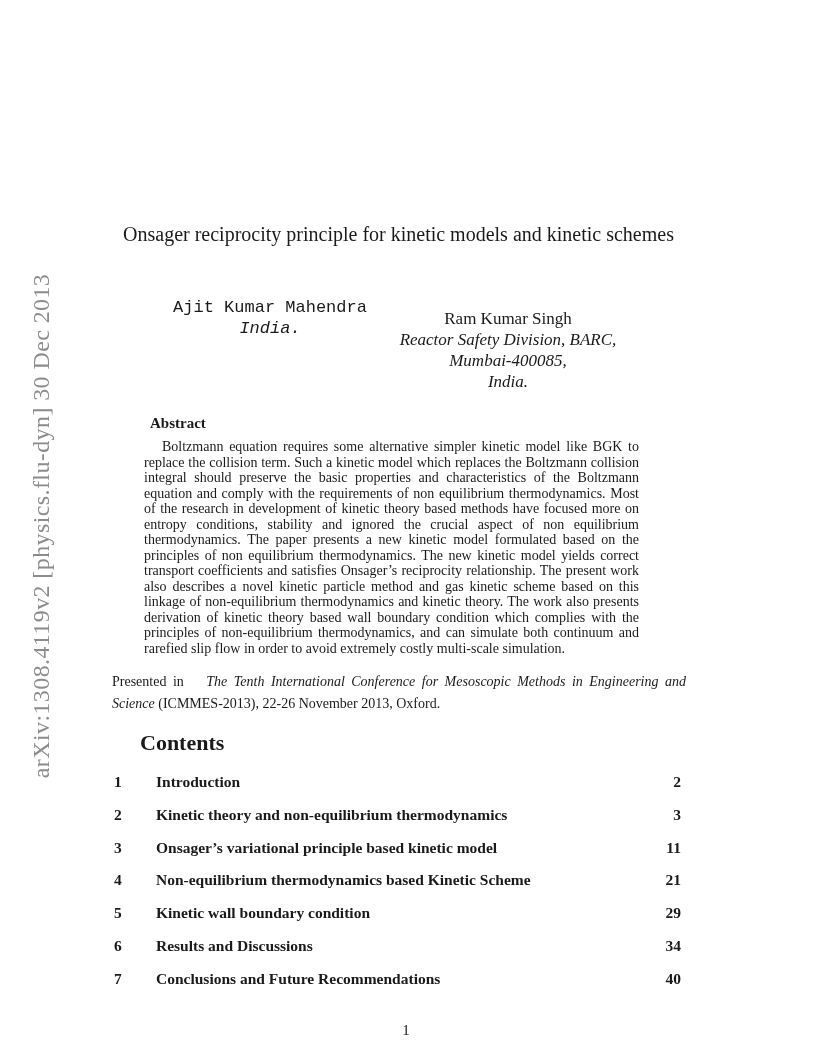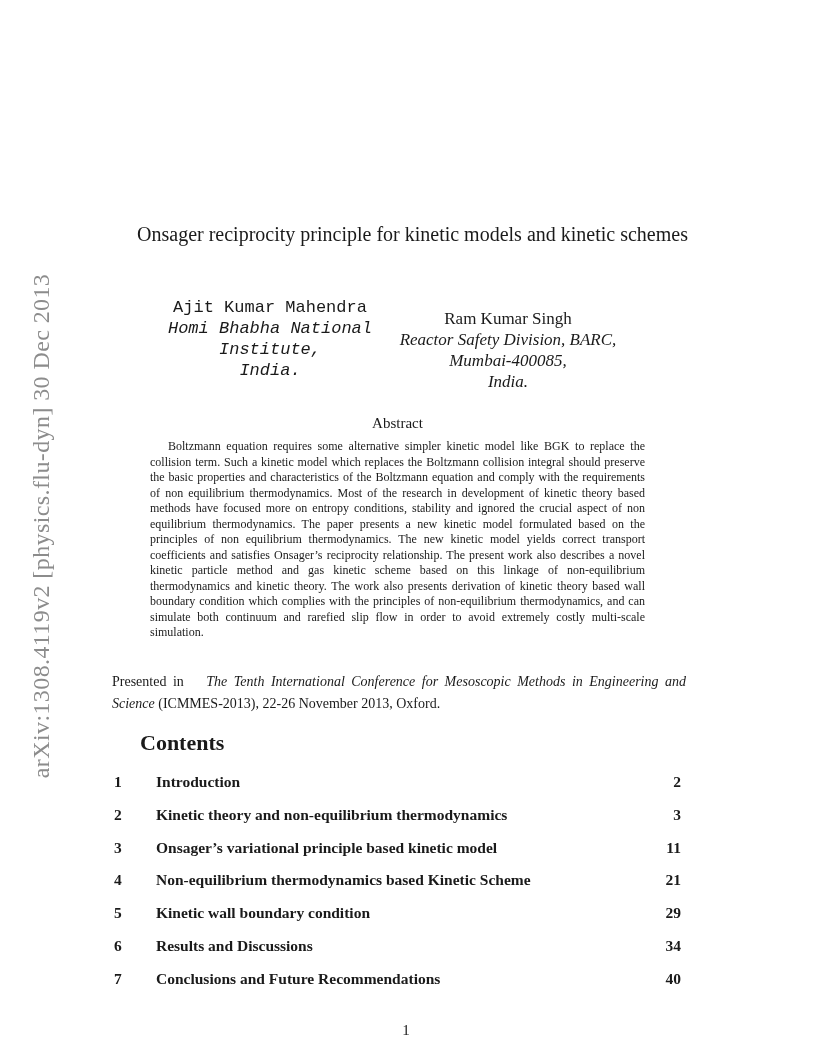--- a/index.html
+++ b/index.html
@@ -17,21 +17,21 @@
     left: 41px;
     top: 526px;
     transform: translate(-50%, -50%) rotate(-90deg);
     white-space: nowrap;
     font-size: 24px;
     letter-spacing: 0.4px;
     color: #8c8c8c;
   }
   .title {
     position: absolute;
-    left: 126px;
+    left: 112px;
     top: 219px;
     width: 573px;
     text-align: center;
     font-size: 20px;
     line-height: 31px;
   }
   .author-col {
     position: absolute;
     top: 297px;
     width: 300px;
@@ -40,30 +40,30 @@
     line-height: 21px;
   }
   .author-left  { left: 120px; font-family: Liberation Mono, monospace; }
   .author-right { left: 358px; margin-top: 11px; }
   .affil { font-style: italic; }
   .abstract-heading {
     position: absolute;
     left: 150px;
     top: 415px;
     width: 495px;
-    text-align: center;
-    font-weight: normal;
+    text-align: left;
+    font-weight: bold;
     font-size: 15px;
   }
   .abstract-body {
     position: absolute;
-    left: 150px;
+    left: 144px;
     top: 439px;
     width: 495px;
-    font-size: 12px;
+    font-size: 14px;
     line-height: 15.5px;
     text-align: justify;
     text-indent: 18px;
   }
   .presented {
     position: absolute;
     left: 112px;
     top: 671px;
     width: 574px;
     font-size: 14px;
@@ -107,21 +107,20 @@
 <body>
 
 <div class="page">
 
   <div class="watermark">arXiv:1308.4119v2  [physics.flu-dyn]  30 Dec 2013</div>
 
   <div class="title">Onsager reciprocity principle for kinetic models and kinetic schemes</div>
 
   <div class="author-col author-left">
     <div>Ajit Kumar Mahendra</div>
-    <div class="affil">Homi Bhabha National Institute,</div>
     <div class="affil">India.</div>
   </div>
 
   <div class="author-col author-right">
     <div>Ram Kumar Singh</div>
     <div class="affil">Reactor Safety Division, BARC,</div>
     <div class="affil">Mumbai-400085,</div>
     <div class="affil">India.</div>
   </div>
 

